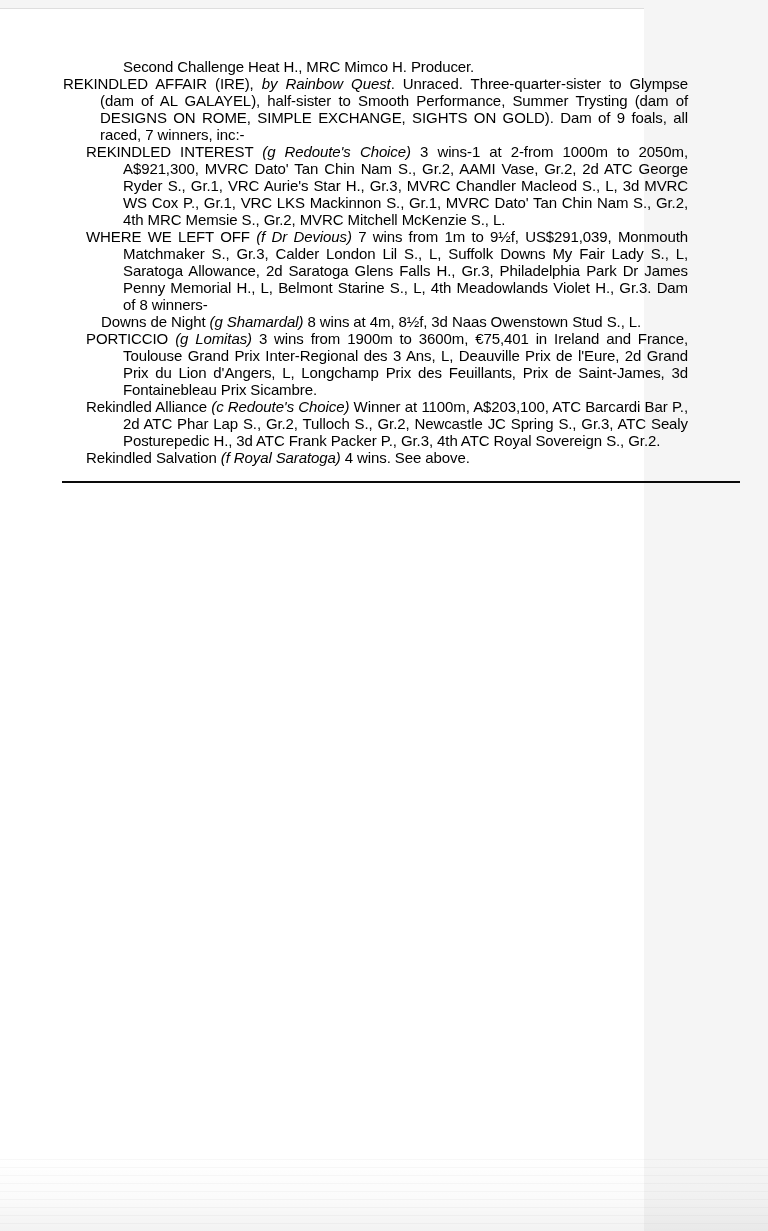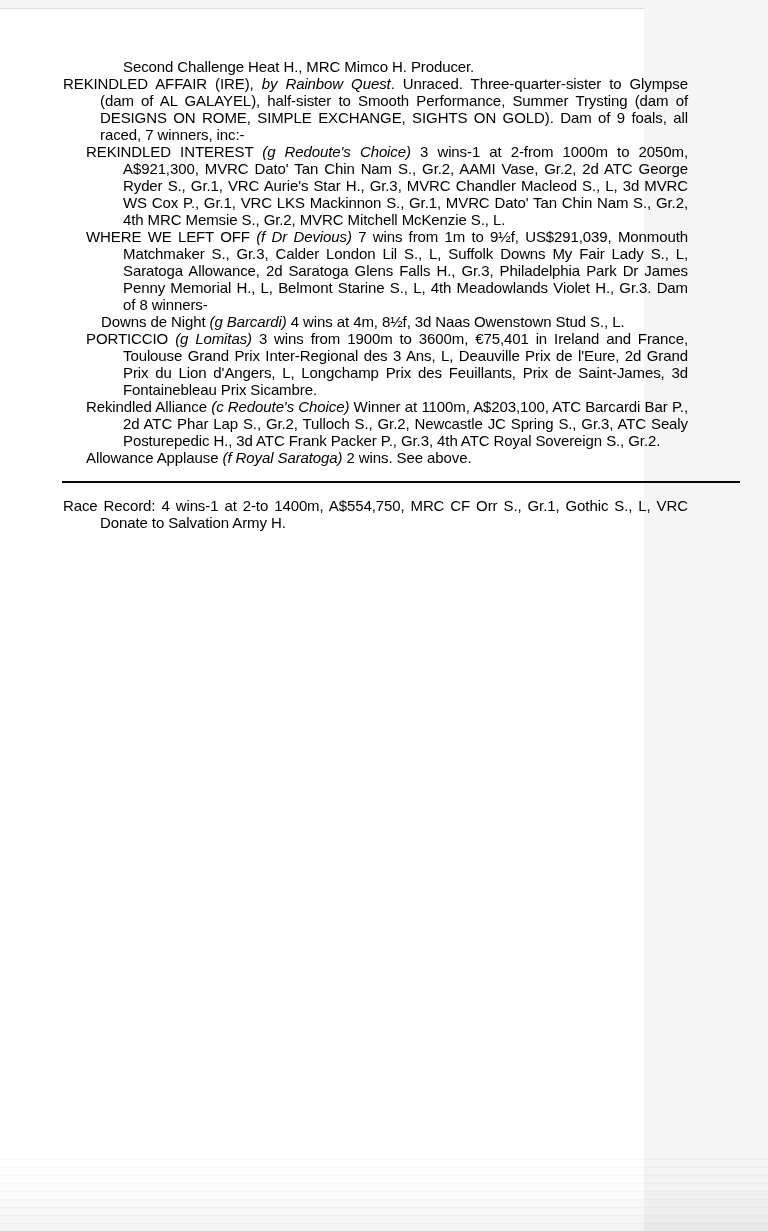--- a/index.html
+++ b/index.html
@@ -48,28 +48,25 @@
 <div class="page">
   <div class="content">
 
     <p class="cont1">Second Challenge Heat H., MRC Mimco H. Producer.</p>
 
 
     <div id="paragraphs">
         <p class="lv0"><span>REKINDLED AFFAIR (IRE), </span><span class="i">by Rainbow Quest</span><span>. Unraced. Three-quarter-sister to Glympse (dam of </span><span class="b">AL GALAYEL</span><span>), half-sister to </span><span class="b">Smooth Performance</span><span>, Summer Trysting (dam of </span><span class="b">DESIGNS ON ROME</span><span>, </span><span class="b">SIMPLE EXCHANGE</span><span>, </span><span class="b">SIGHTS ON GOLD</span><span>). Dam of 9 foals, all raced, </span><span class="b">7 winners</span><span>, inc:-</span></p>
         <p class="lv1"><span class="b">REKINDLED INTEREST </span><span class="i">(g Redoute's Choice) </span><span class="b">3 wins</span><span>-1 at 2-from 1000m to 2050m, A$921,300, MVRC Dato' Tan Chin Nam S., </span><span class="b">Gr.2</span><span>, AAMI Vase, </span><span class="b">Gr.2</span><span>, 2d ATC George Ryder S., </span><span class="b">Gr.1</span><span>, VRC Aurie's Star H., </span><span class="b">Gr.3</span><span>, MVRC Chandler Macleod S., </span><span class="b">L</span><span>, 3d MVRC WS Cox P., </span><span class="b">Gr.1</span><span>, VRC LKS Mackinnon S., </span><span class="b">Gr.1</span><span>, MVRC Dato' Tan Chin Nam S., </span><span class="b">Gr.2</span><span>, 4th MRC Memsie S., </span><span class="b">Gr.2</span><span>, MVRC Mitchell McKenzie S., </span><span class="b">L</span><span>.</span></p>
         <p class="lv1"><span class="b">WHERE WE LEFT OFF </span><span class="i">(f Dr Devious) </span><span class="b">7 wins</span><span> from 1m to 9½f, US$291,039, Monmouth Matchmaker S., </span><span class="b">Gr.3</span><span>, Calder London Lil S., </span><span class="b">L</span><span>, Suffolk Downs My Fair Lady S., </span><span class="b">L</span><span>, Saratoga Allowance, 2d Saratoga Glens Falls H., </span><span class="b">Gr.3</span><span>, Philadelphia Park Dr James Penny Memorial H., </span><span class="b">L</span><span>, Belmont Starine S., </span><span class="b">L</span><span>, 4th Meadowlands Violet H., </span><span class="b">Gr.3</span><span>. Dam of 8 winners-</span></p>
-        <p class="lv2"><span class="b">Downs de Night </span><span class="i">(g Barcardi) </span><span class="b">4 wins</span><span> at 4m, 8½f, 3d Naas Owenstown Stud S., </span><span class="b">L</span><span>.</span></p>
+        <p class="lv2"><span class="b">Downs de Night </span><span class="i">(g Shamardal) </span><span class="b">8 wins</span><span> at 4m, 8½f, 3d Naas Owenstown Stud S., </span><span class="b">L</span><span>.</span></p>
         <p class="lv1"><span class="b">PORTICCIO </span><span class="i">(g Lomitas) </span><span class="b">3 wins</span><span> from 1900m to 3600m, €75,401 in Ireland and France, Toulouse Grand Prix Inter-Regional des 3 Ans, </span><span class="b">L</span><span>, Deauville Prix de l'Eure, 2d Grand Prix du Lion d'Angers, </span><span class="b">L</span><span>, Longchamp Prix des Feuillants, Prix de Saint-James, 3d Fontainebleau Prix Sicambre.</span></p>
         <p class="lv1"><span class="b">Rekindled Alliance </span><span class="i">(c Redoute's Choice) </span><span class="b">Winner</span><span> at 1100m, A$203,100, ATC Barcardi Bar P., 2d ATC Phar Lap S., </span><span class="b">Gr.2</span><span>, Tulloch S., </span><span class="b">Gr.2</span><span>, Newcastle JC Spring S., </span><span class="b">Gr.3</span><span>, ATC Sealy Posturepedic H., 3d ATC Frank Packer P., </span><span class="b">Gr.3</span><span>, 4th ATC Royal Sovereign S., </span><span class="b">Gr.2</span><span>.</span></p>
-        <p class="lv1"><span class="b">Allowance Applause </span><span class="i">(f Royal Saratoga) </span><span class="b">2 wins</span><span>. See above.</span></p>
+        <p class="lv1"><span class="b">Rekindled Salvation </span><span class="i">(f Royal Saratoga) </span><span class="b">4 wins</span><span>. See above.</span></p>
       </div>
 
     <div class="divider"></div>
 
-    <div id="race-record">
-        <p class="lv0"><span class="b">Race Record: 4 wins</span><span>-1 at 2-to 1400m, A$554,750, MRC CF Orr S., </span><span class="b">Gr.1,</span><span> Gothic S., </span><span class="b">L</span><span>, VRC Donate to Salvation Army H.</span></p>
-      </div>
 
   </div>
 
   <div class="watermark"></div>
 </div>
 
 </body></html>

